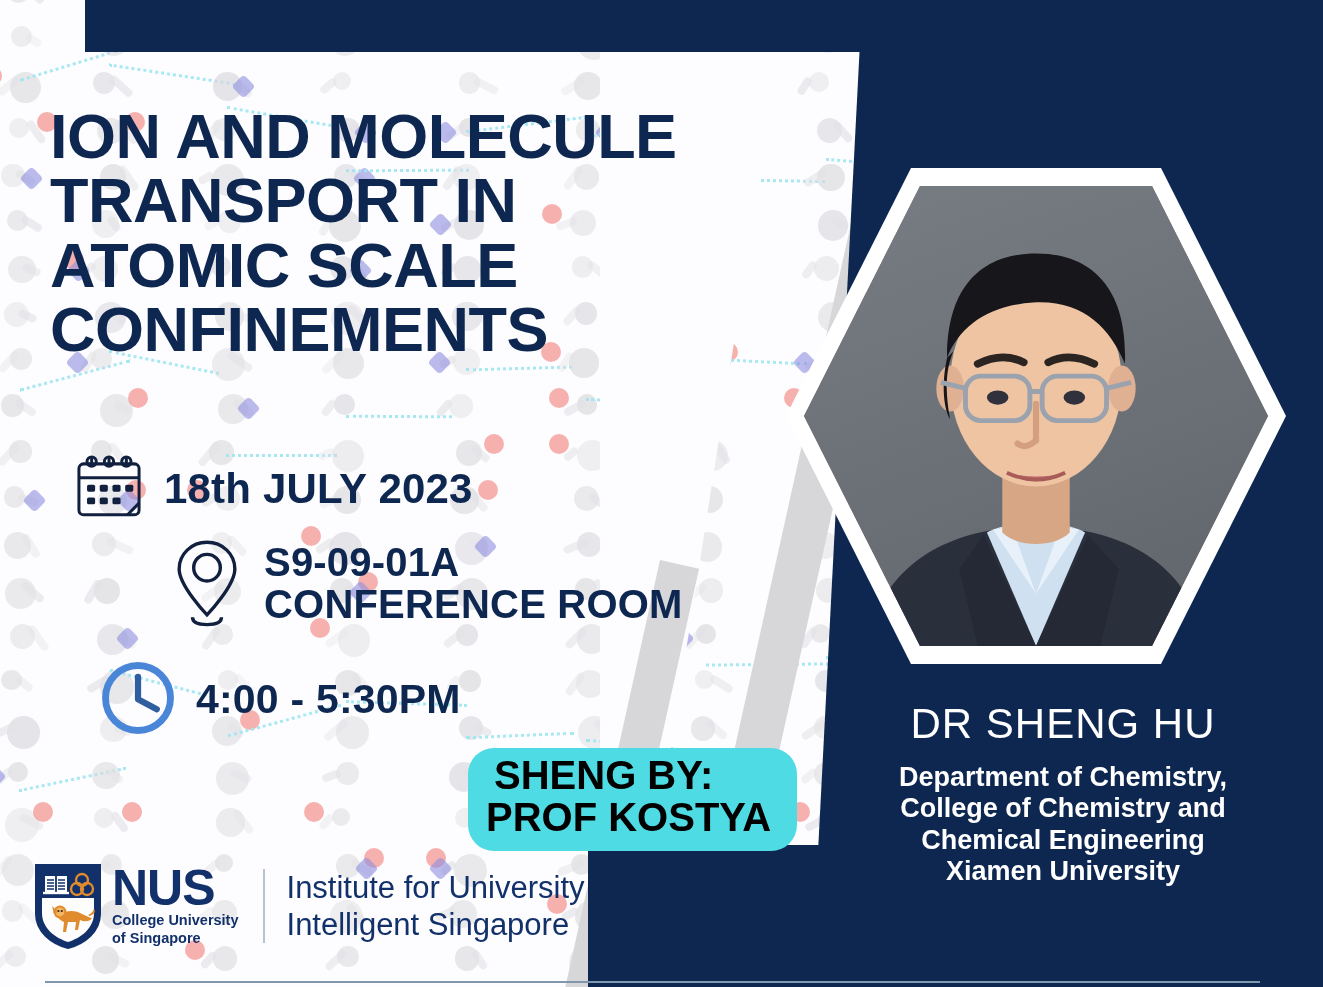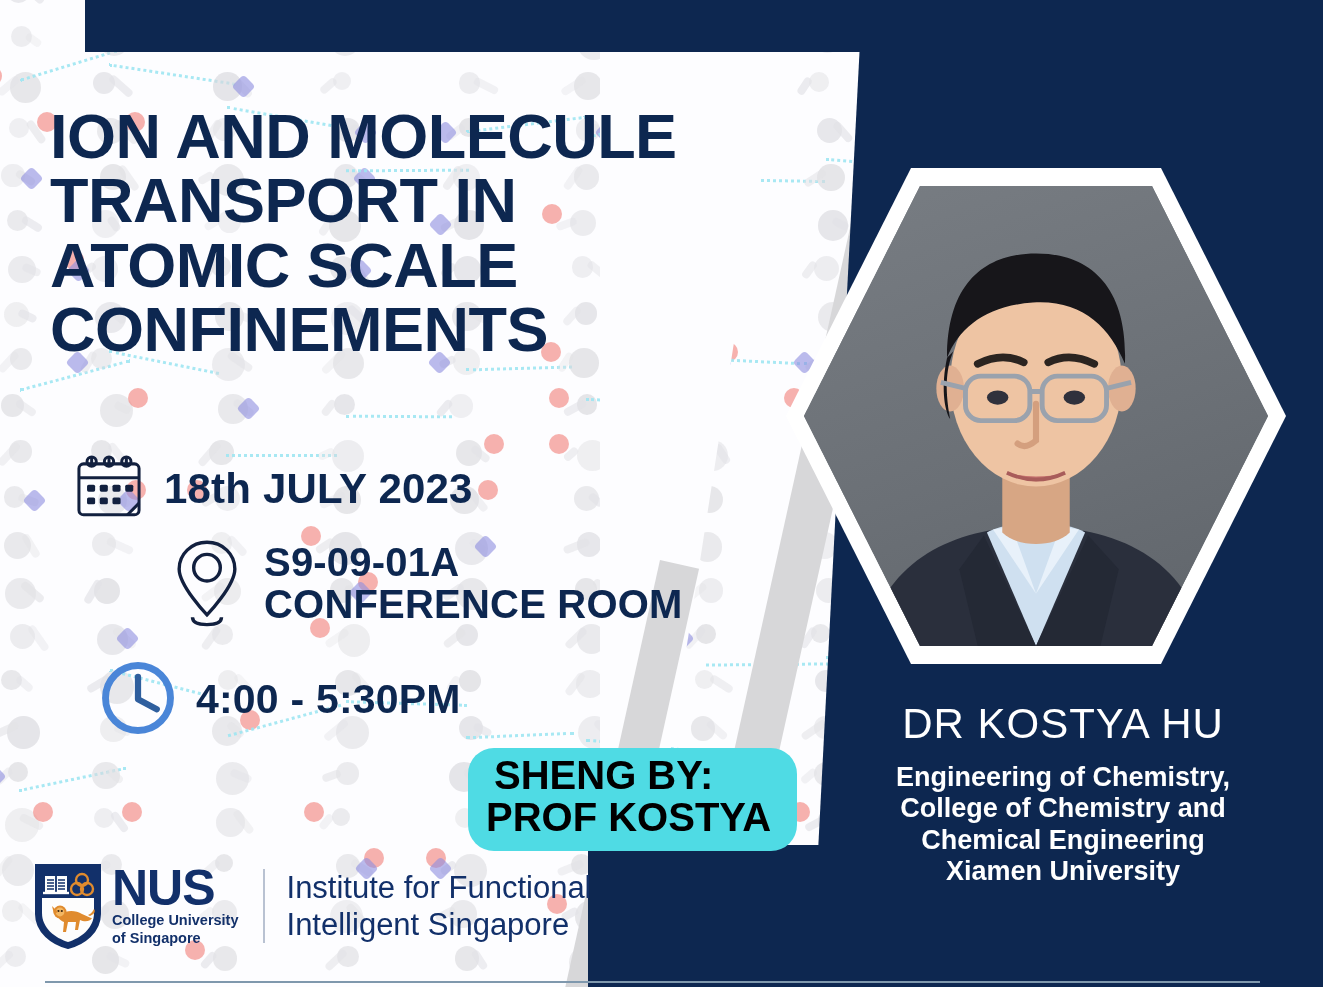--- a/index.html
+++ b/index.html
@@ -723,23 +723,23 @@
           <path d="M150 142 V166 Q143 172 138 168" stroke="#d49f7e" stroke-width="4" fill="none" stroke-linecap="round"></path>
 
           <path d="M131 187 Q150 198 169 187 Q150 192 131 187 Z" fill="#c4706d"></path>
           <path d="M131 187 Q150 196 169 187" stroke="#a85c5a" stroke-width="2.4" fill="none"></path>
         </svg>
       </div>
     </div>
   </div>
 
   <div class="speaker">
-    <div class="sp-name">DR KOSTYA HU</div>
+    <div class="sp-name">DR SHENG HU</div>
     <div class="sp-aff">
-      <div>Engineering of Chemistry,</div>
+      <div>Department of Chemistry,</div>
       <div>College of Chemistry and</div>
       <div>Chemical Engineering</div>
       <div>Xiamen University</div>
     </div>
   </div>
 
   <div class="logo">
     <span class="crest">
       <svg width="72" height="88" viewBox="0 0 72 88">
         <path d="M4 3 H68 V52 C68 70 52 82 36 86 C20 82 4 70 4 52 Z" fill="#12306a" stroke="#12306a" stroke-width="2"></path>
@@ -774,19 +774,19 @@
         </g>
       </svg>
     </span>
     <span class="nus-txt">
       <span class="nus-big" style="display:block">NUS</span>
       <span class="nus-sub" style="display:block">College University</span>
       <span class="nus-sub" style="display:block">of Singapore</span>
     </span>
     <span class="logo-div"></span>
     <span class="inst">
-      <span style="display:block">Institute for Functional</span>
+      <span style="display:block">Institute for University</span>
       <span style="display:block">Intelligent Singapore</span>
     </span>
   </div>
 
   <div class="footer-rule"></div>
 </div>
 
 </body></html>

